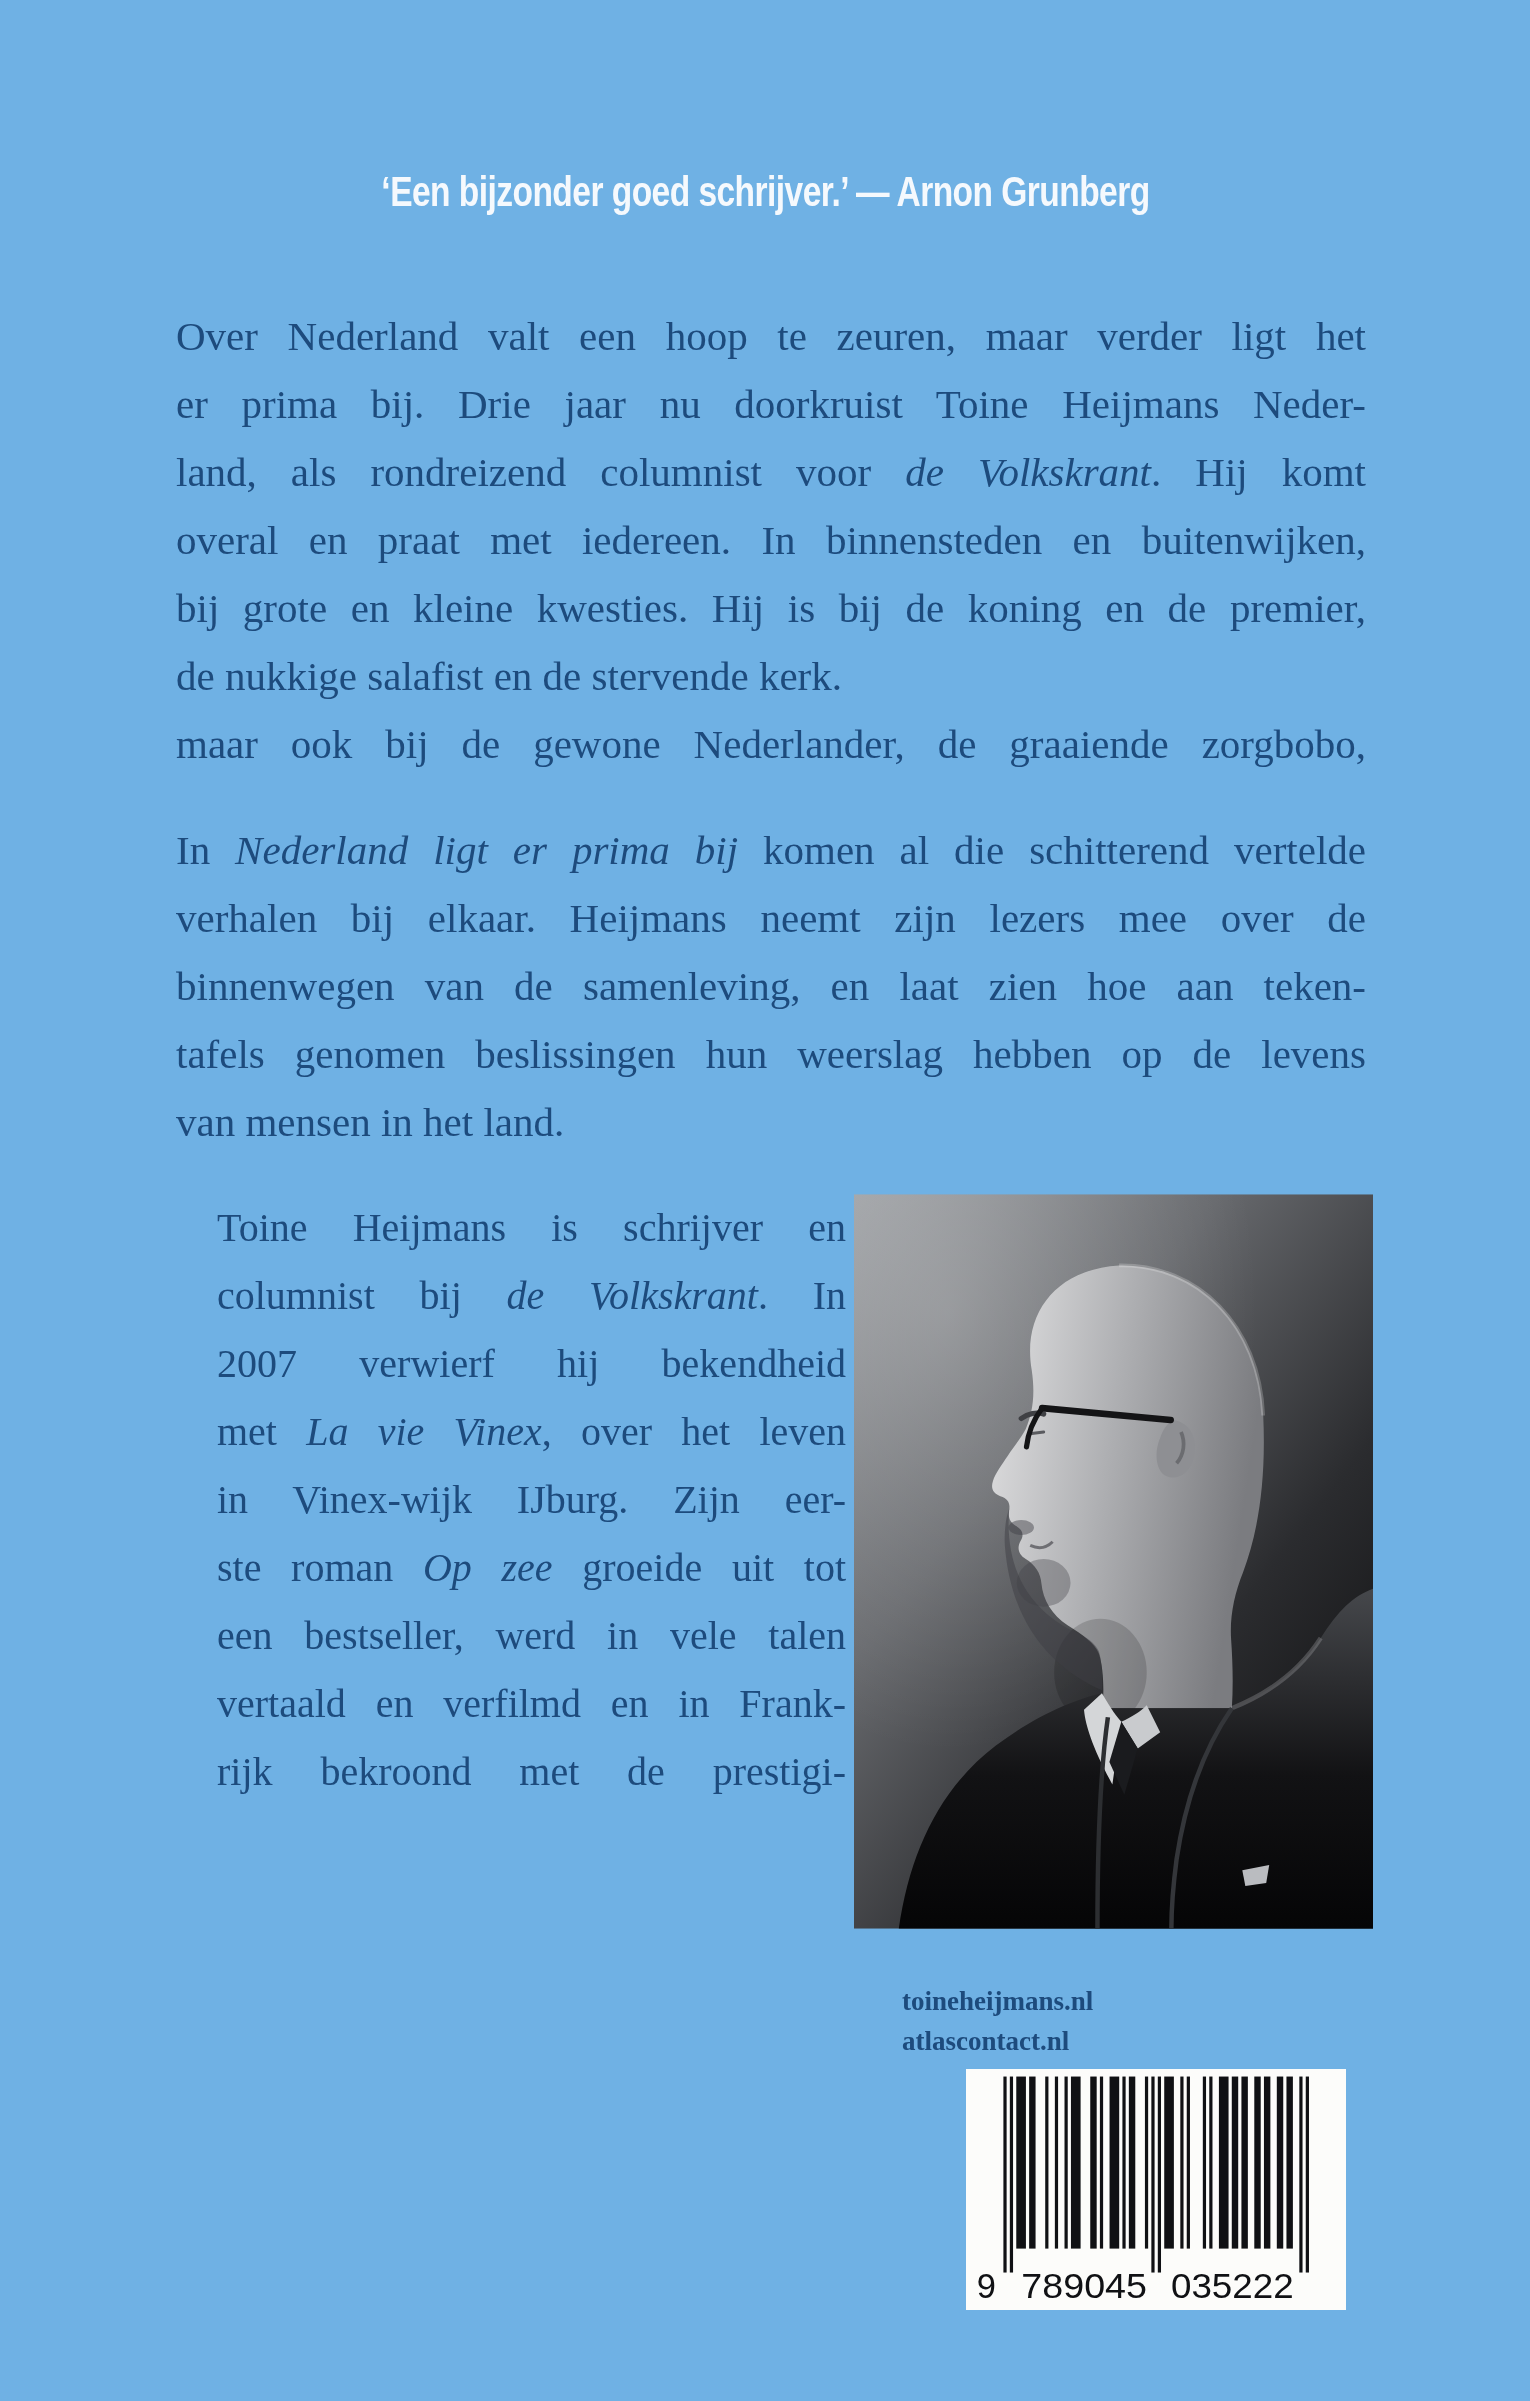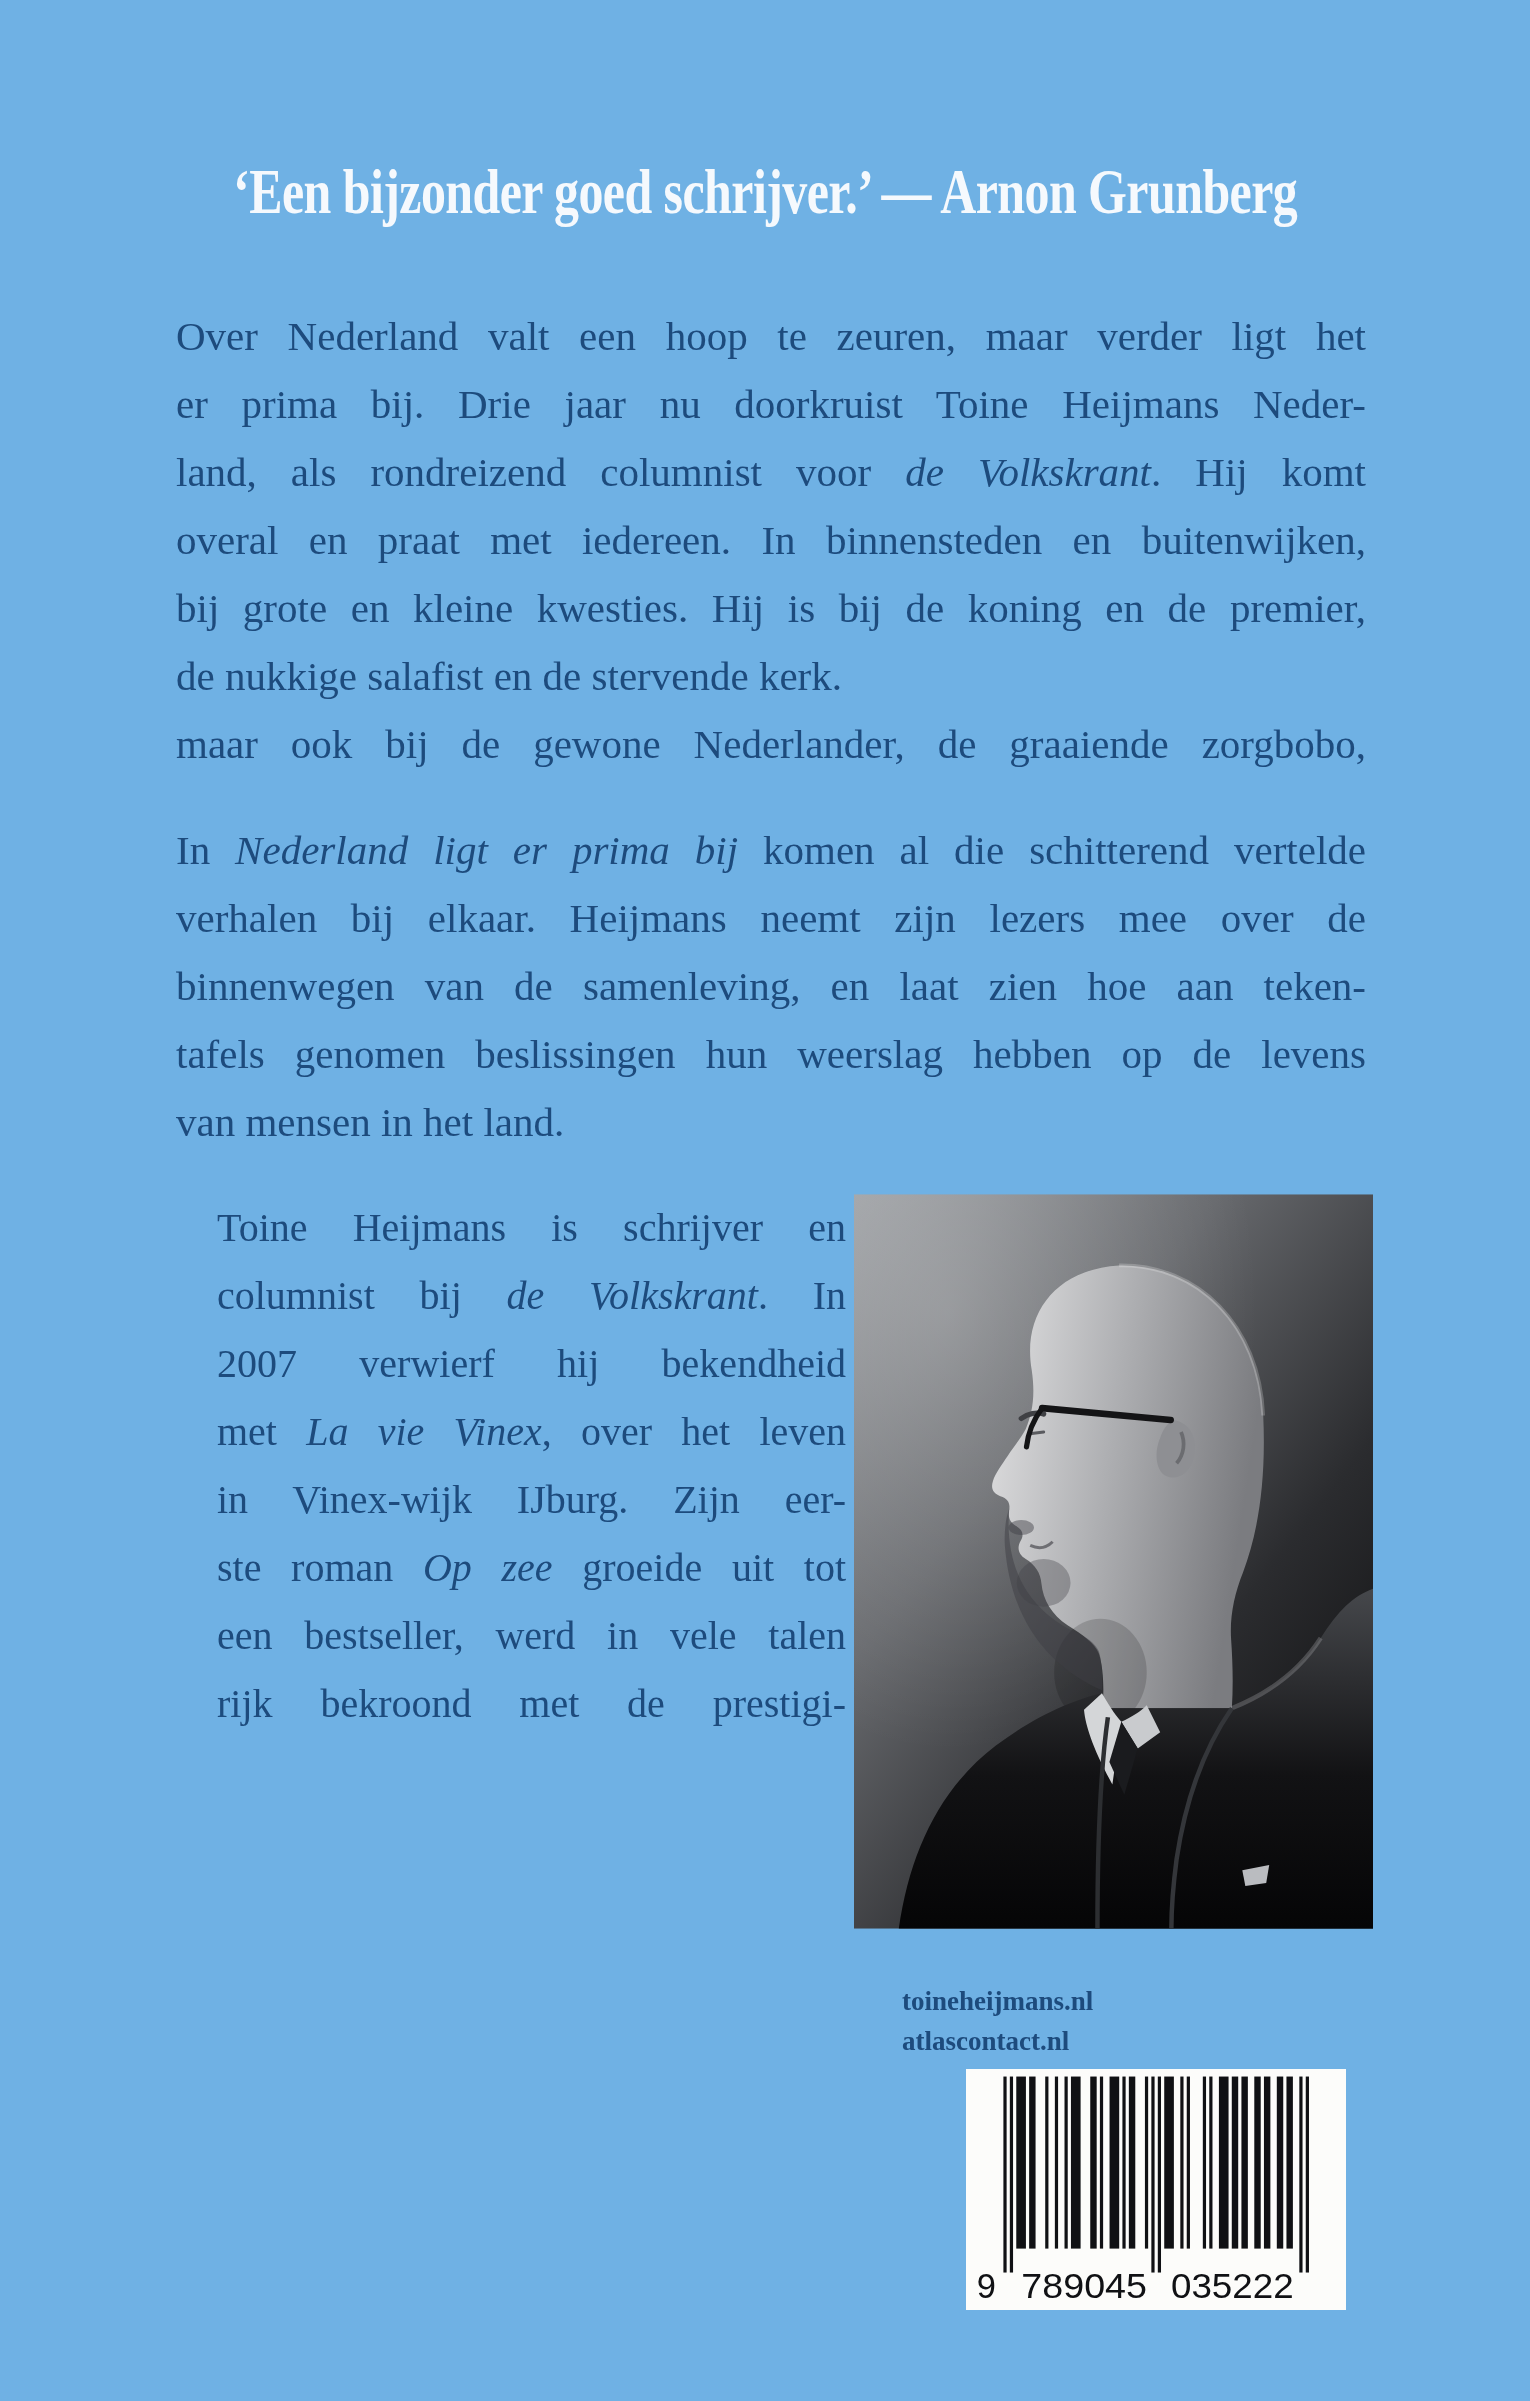--- a/index.html
+++ b/index.html
@@ -8,22 +8,22 @@
     background:var(--bg,#6fb1e4);
     font-family:"Liberation Serif", serif;
   }
   .page{position:relative;width:1531px;height:2401px;overflow:hidden;background:var(--bg,#6fb1e4);}
 
   
   .headline{
     position:absolute;top:154px;left:0;width:1531px;
     text-align:center;
     color:var(--headline,#f5f9fd);
-    font-family:Liberation Serif, serif;
-    font-weight:bold;font-size:64px;line-height:75px;
+    font-family:Liberation Sans, sans-serif;
+    font-weight:bold;font-size:43px;line-height:75px;
     white-space:nowrap;
   }
   .headline .squeeze{display:inline-block;transform:scaleX(0.78);transform-origin:center;letter-spacing:-0.7px;}
 
   
   .para{
     position:absolute;left:176px;
     color:var(--ink,#1d4b7d);
     font-family:"Liberation Serif", serif;
   }
@@ -85,20 +85,21 @@
       <div class="line last"><span>van mensen in het land.</span></div>
     </div>
   <div class="para" id="p3">
       <div class="line"><span>Toine Heijmans is schrijver en</span></div>
       <div class="line"><span>columnist bij </span><i>de Volkskrant</i><span>. In</span></div>
       <div class="line"><span>2007 verwierf hij bekendheid</span></div>
       <div class="line"><span>met </span><i>La vie Vinex</i><span>, over het leven</span></div>
       <div class="line"><span>in Vinex-wijk IJburg. Zijn eer-</span></div>
       <div class="line"><span>ste roman </span><i>Op zee</i><span> groeide uit tot</span></div>
       <div class="line"><span>een bestseller, werd in vele talen</span></div>
+      <div class="line"><span>vertaald en verfilmd en in Frank-</span></div>
       <div class="line"><span>rijk bekroond met de prestigi-</span></div>
     </div>
 
   <div class="photo">
     <svg viewBox="0 0 695 983" aria-hidden="true">
       <defs>
         <linearGradient id="bgG" x1="0" y1="0" x2="0.9" y2="1">
           <stop offset="0" stop-color="#9a9da1"></stop>
           <stop offset="0.35" stop-color="#67696d"></stop>
           <stop offset="0.68" stop-color="#2b2c2f"></stop>

